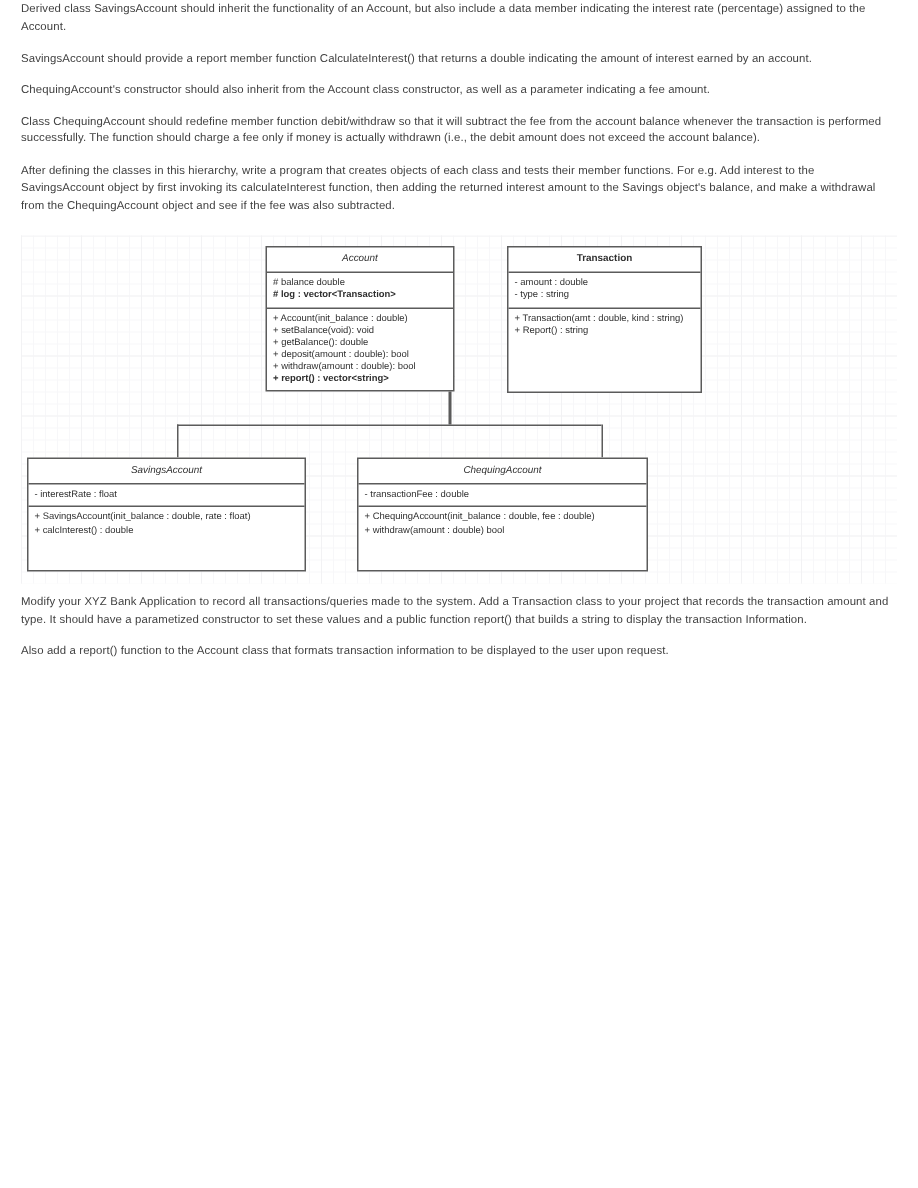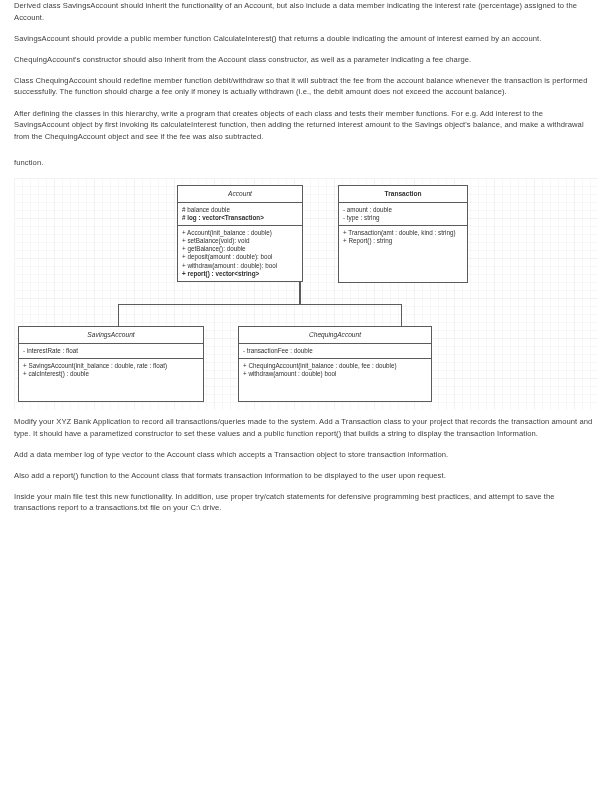--- a/index.html
+++ b/index.html
@@ -116,25 +116,24 @@
     font-size: 6px;
     color: #3f3f3f;
   }
 </style>
 </head>
 <body>
 
 <div class="page">
 
   <p class="para">Derived class SavingsAccount should inherit the functionality of an Account, but also include a data member indicating the interest rate (percentage) assigned to the Account.</p>
-  <p class="para">SavingsAccount should provide a public member function CalculateInterest() that returns a double indicating the amount of interest earned by an account.</p>
-  <p class="para">ChequingAccount's constructor should also inherit from the Account class constructor, as well as a parameter indicating a fee charge.</p>
+  <p class="para">SavingsAccount should provide a report member function CalculateInterest() that returns a double indicating the amount of interest earned by an account.</p>
+  <p class="para">ChequingAccount's constructor should also inherit from the Account class constructor, as well as a parameter indicating a fee amount.</p>
   <p class="para">Class ChequingAccount should redefine member function debit/withdraw so that it will subtract the fee from the account balance whenever the transaction is performed successfully. The function should charge a fee only if money is actually withdrawn (i.e., the debit amount does not exceed the account balance).</p>
   <p class="para tight">After defining the classes in this hierarchy, write a program that creates objects of each class and tests their member functions. For e.g.  Add interest to the SavingsAccount object by first invoking its calculateInterest function, then adding the returned interest amount to the Savings object's balance, and make a withdrawal from the ChequingAccount object and see if the fee was also subtracted.</p>
-  <p class="para nogap">function.</p>
 
   <div class="diagram">
     <div class="diagram-clip">
 
       <div class="line vline" style="left:285px; top:94px; height:32px; width:2px;"></div>
       <div class="arrow-up" style="left:281px; top:87px;"></div>
       <div class="line hline" style="left:104px; top:126px; width:283px;"></div>
       <div class="line vline" style="left:104px; top:126px; height:22px;"></div>
       <div class="line vline" style="left:387px; top:126px; height:22px;"></div>
 
@@ -188,17 +187,15 @@
         <div class="compartment">
           <div class="row">+ ChequingAccount(init_balance : double, fee : double)</div>
           <div class="row">+ withdraw(amount : double)  bool</div>
         </div>
       </div>
 
     </div>
   </div>
 
   <p class="para">Modify your XYZ Bank Application to record all transactions/queries made to the system. Add a Transaction class to your project that records the transaction amount and type. It should have a parametized constructor to set these values and a public function report() that builds a string to display the transaction Information.</p>
-  <p class="para">Add a data member log of type vector to the Account class which accepts a Transaction object to store transaction information.</p>
   <p class="para">Also add a report() function to the Account class that formats transaction information to be displayed to the user upon request.</p>
-  <p class="para">Inside your main file test this new functionality. In addition, use proper try/catch statements for defensive programming best practices, and attempt to save the transactions report to a transactions.txt file on your C:\ drive.</p>
 
 </div>
 
 </body></html>

